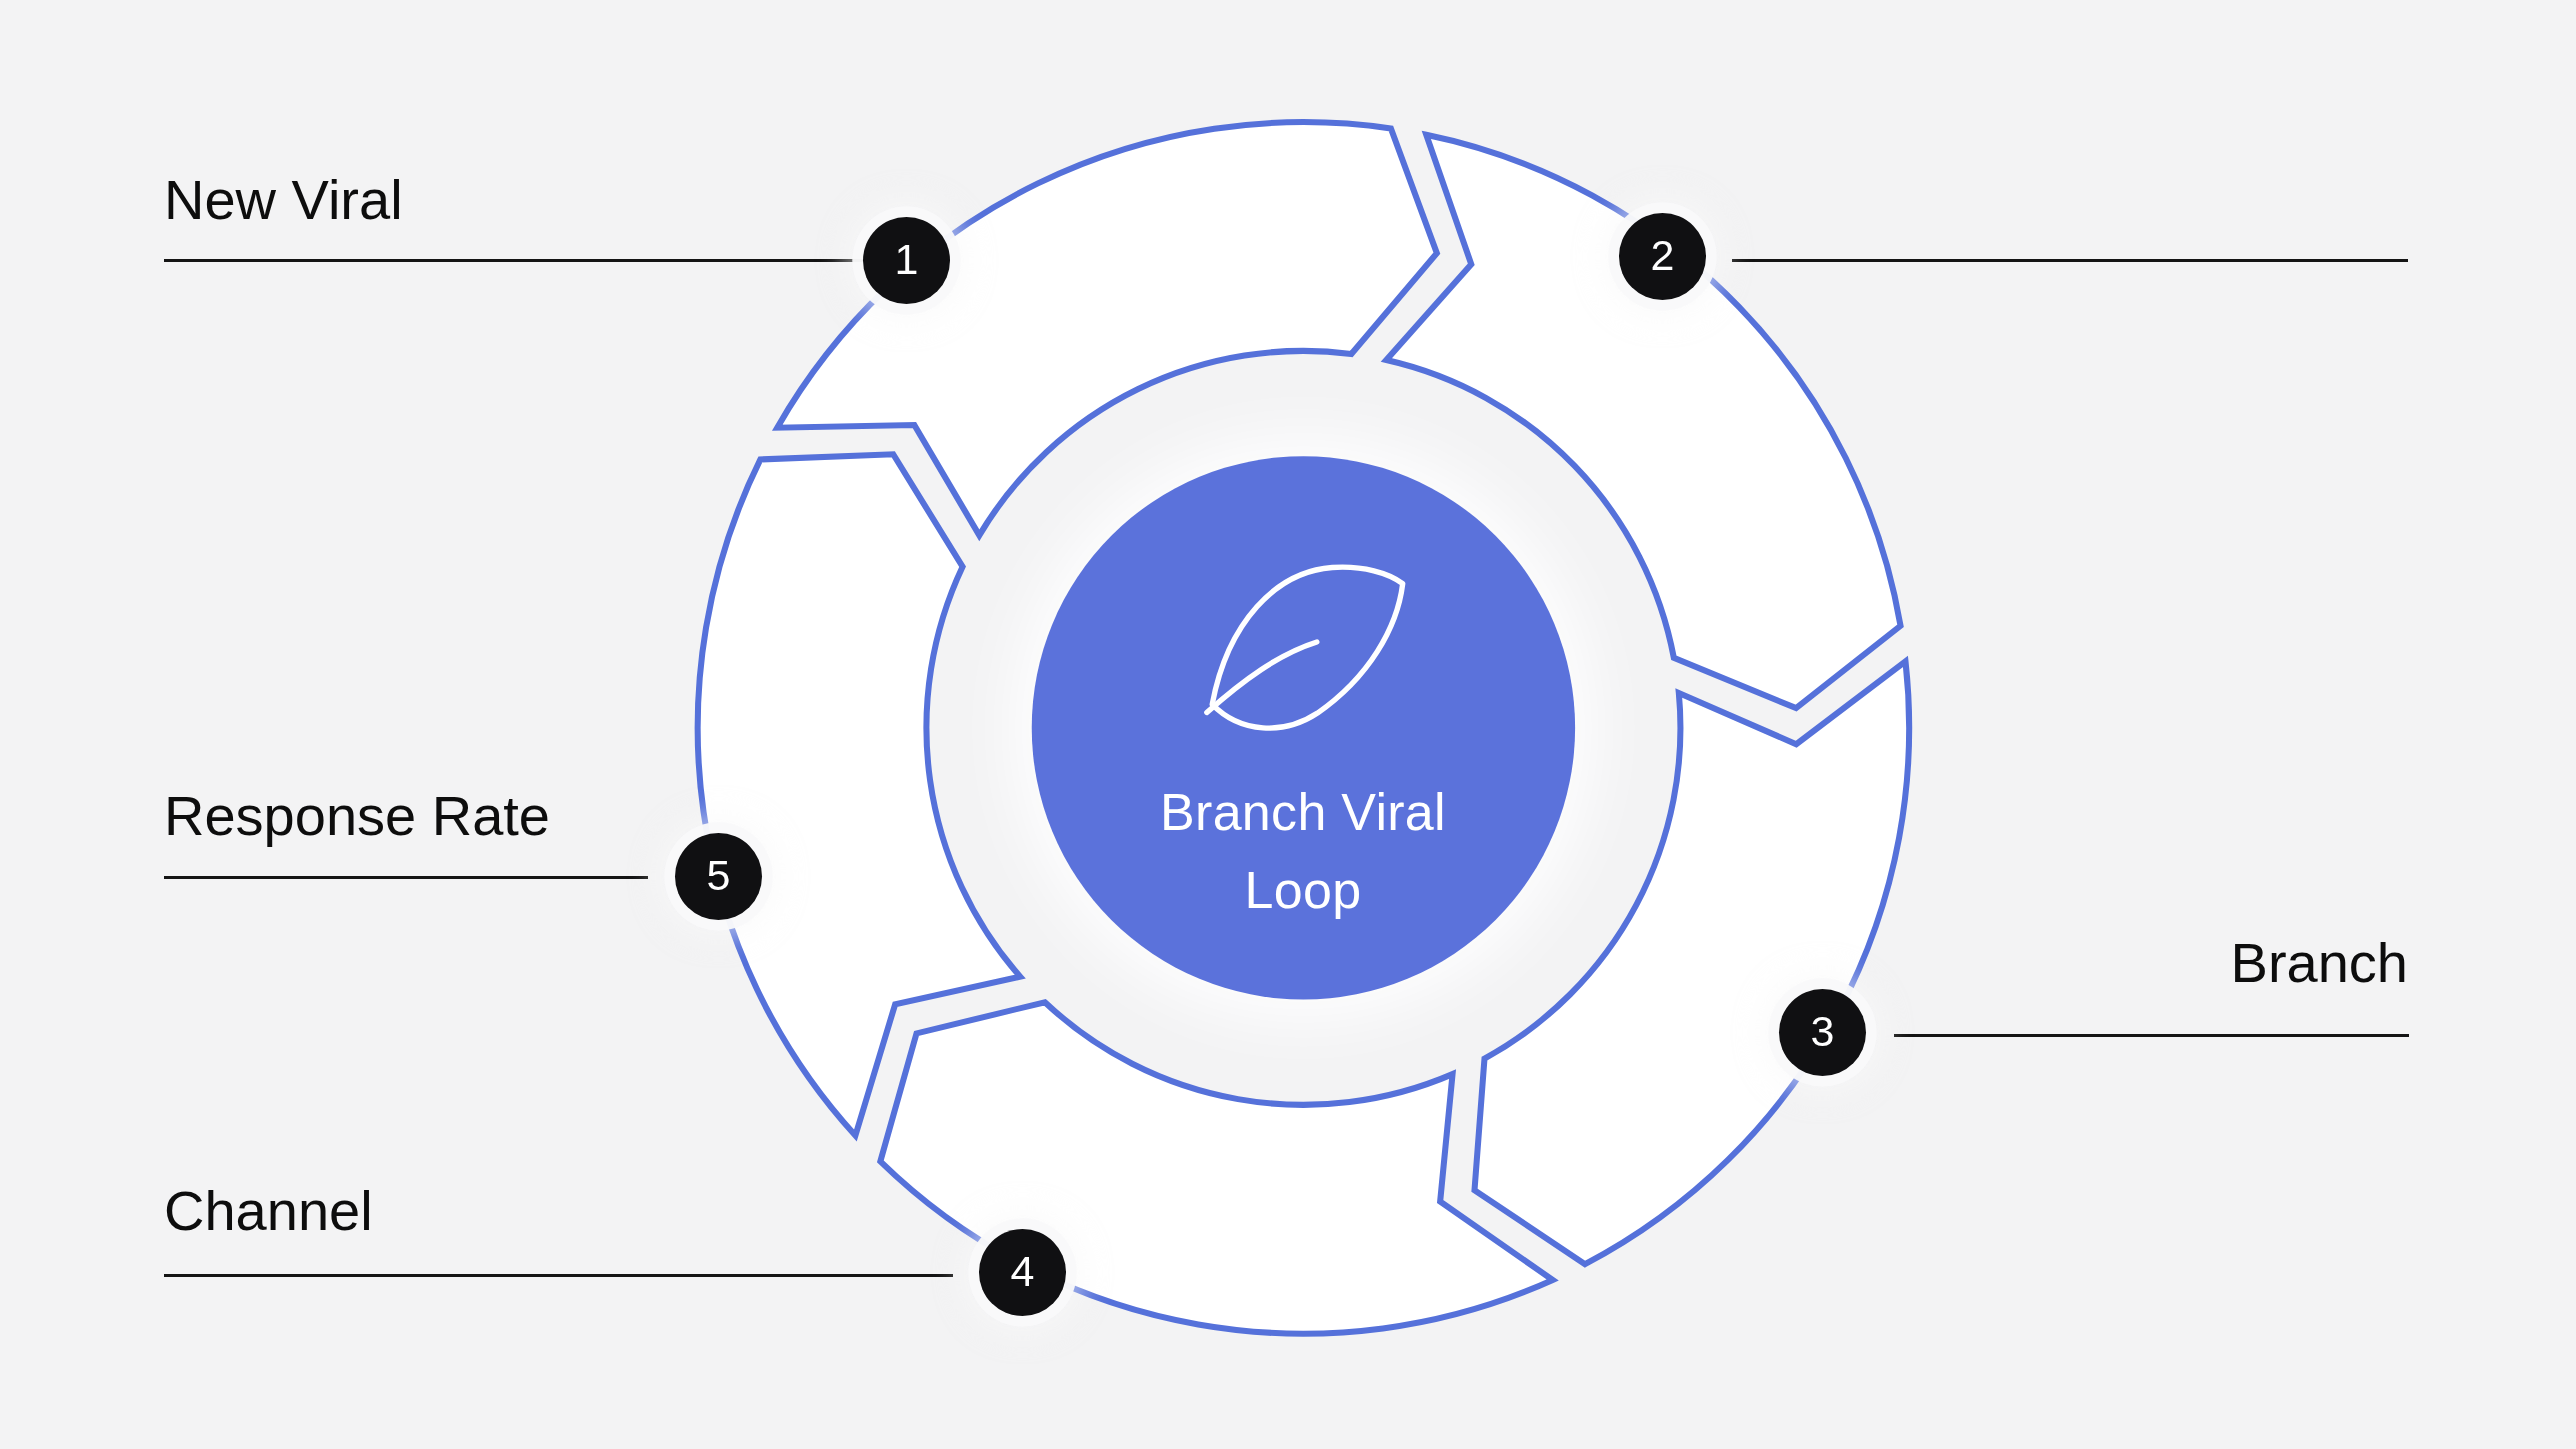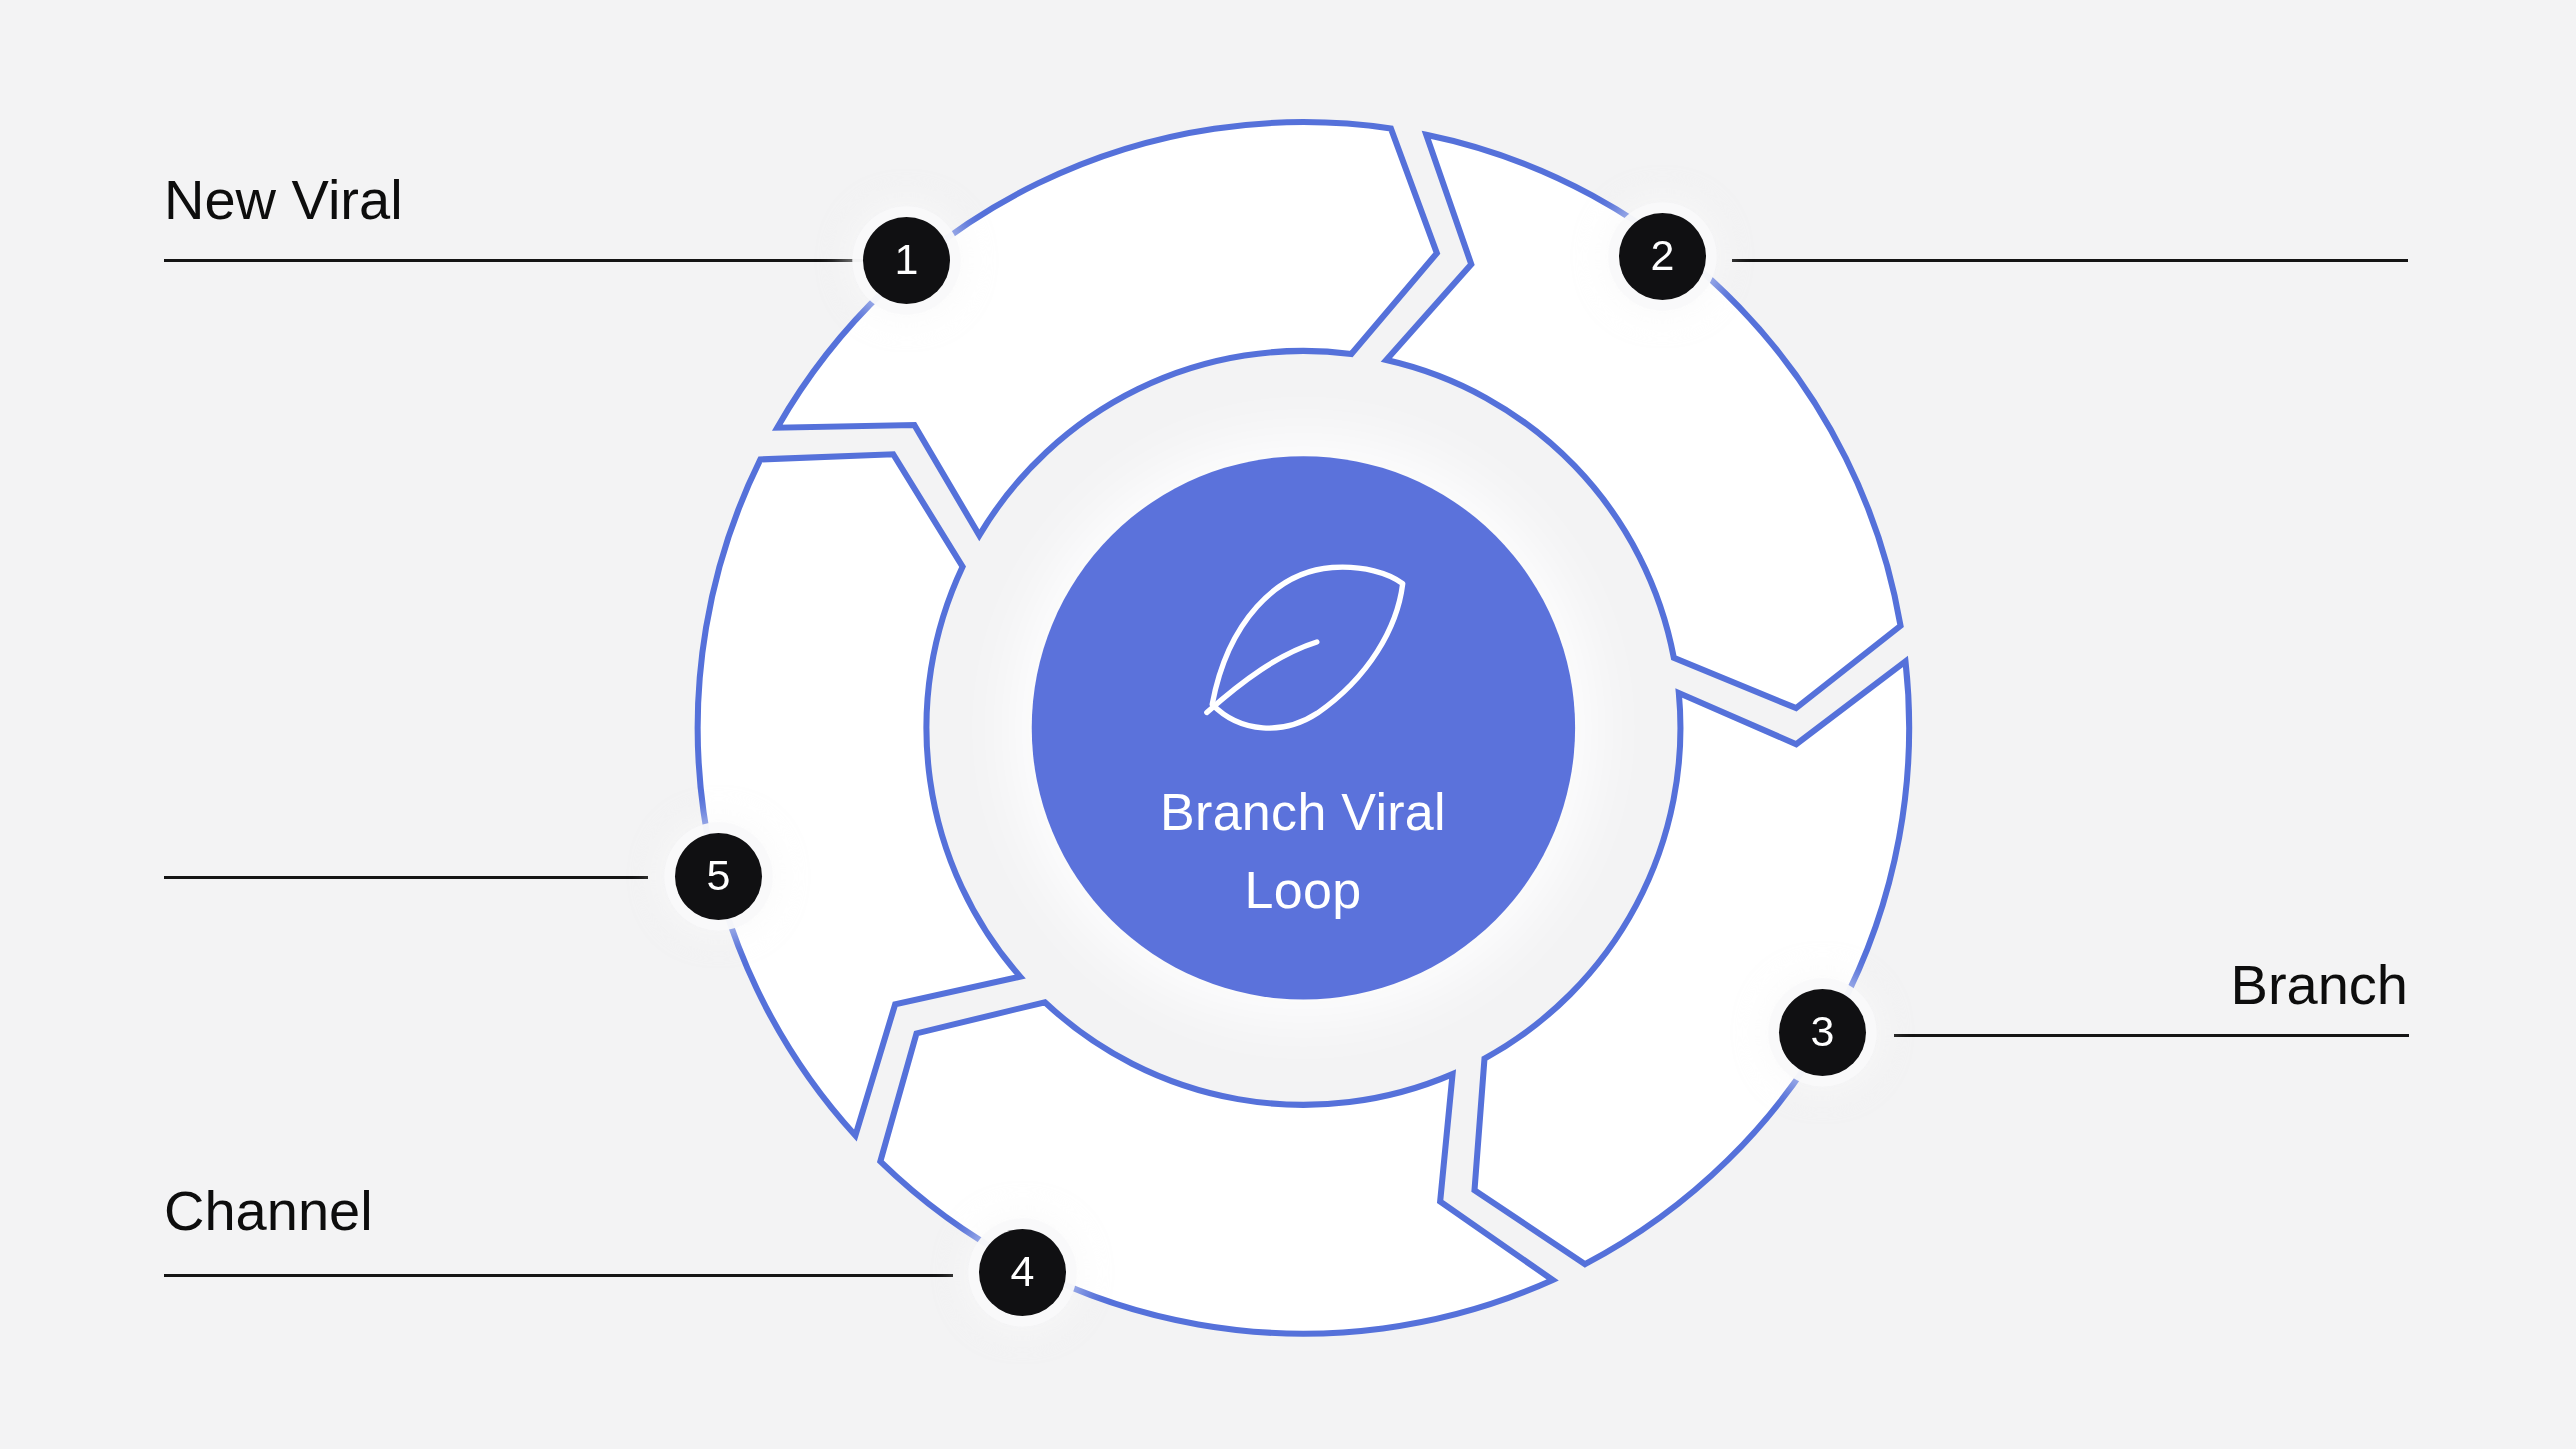--- a/index.html
+++ b/index.html
@@ -99,31 +99,32 @@
   <div class="connector" style="left:164px; top:259px; width:700px;"></div>
   <div class="badge" style="left:863px; top:217px;">
     <span>1</span>
   </div>
 
   <div class="connector" style="left:1732px; top:259px; width:676px;"></div>
   <div class="badge" style="left:1619px; top:213px;">
     <span>2</span>
   </div>
 
-  <div class="step-label right" style="right:168px; top:957px;">Branch</div>
+  <div class="step-label right" style="right:168px; top:935px;">Branch</div>
   <div class="connector" style="left:1894px; top:1034px; width:515px;"></div>
   <div class="badge" style="left:1779px; top:989px;">
     <span>3</span>
   </div>
 
   <div class="step-label" style="left:164px; top:1183px;">Channel</div>
   <div class="connector" style="left:164px; top:1274px; width:789px;"></div>
   <div class="badge" style="left:979px; top:1229px;">
     <span>4</span>
   </div>
 
+  <div class="step-label" style="left:164px; top:788px;">Response Rate</div>
   <div class="connector" style="left:164px; top:876px; width:484px;"></div>
   <div class="badge" style="left:675px; top:833px;">
     <span>5</span>
   </div>
 
 </div>
 
 
 </body></html>

